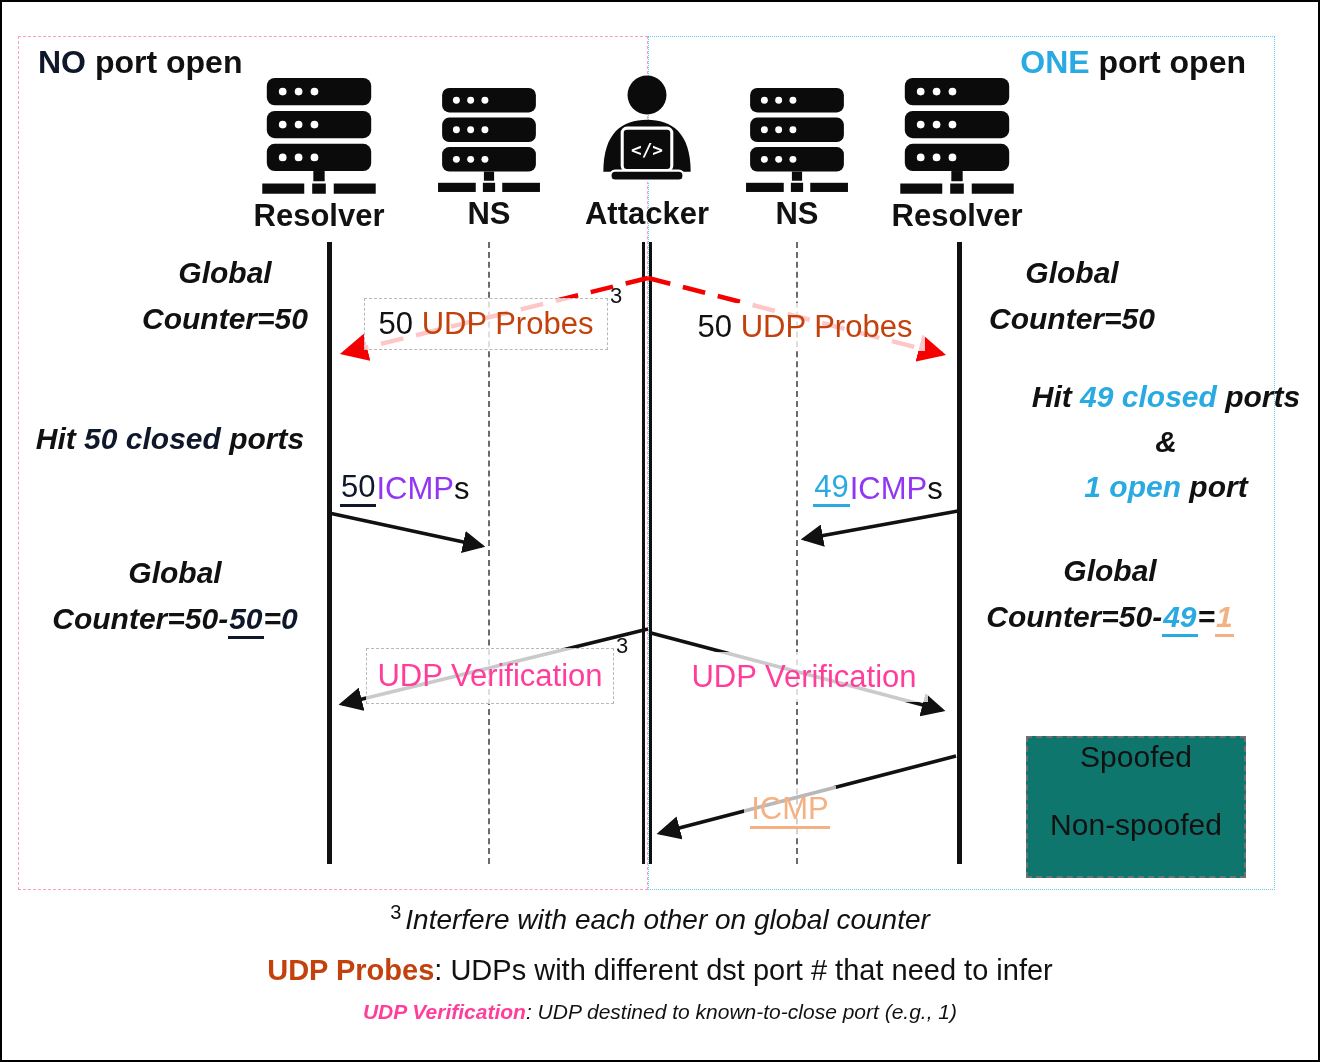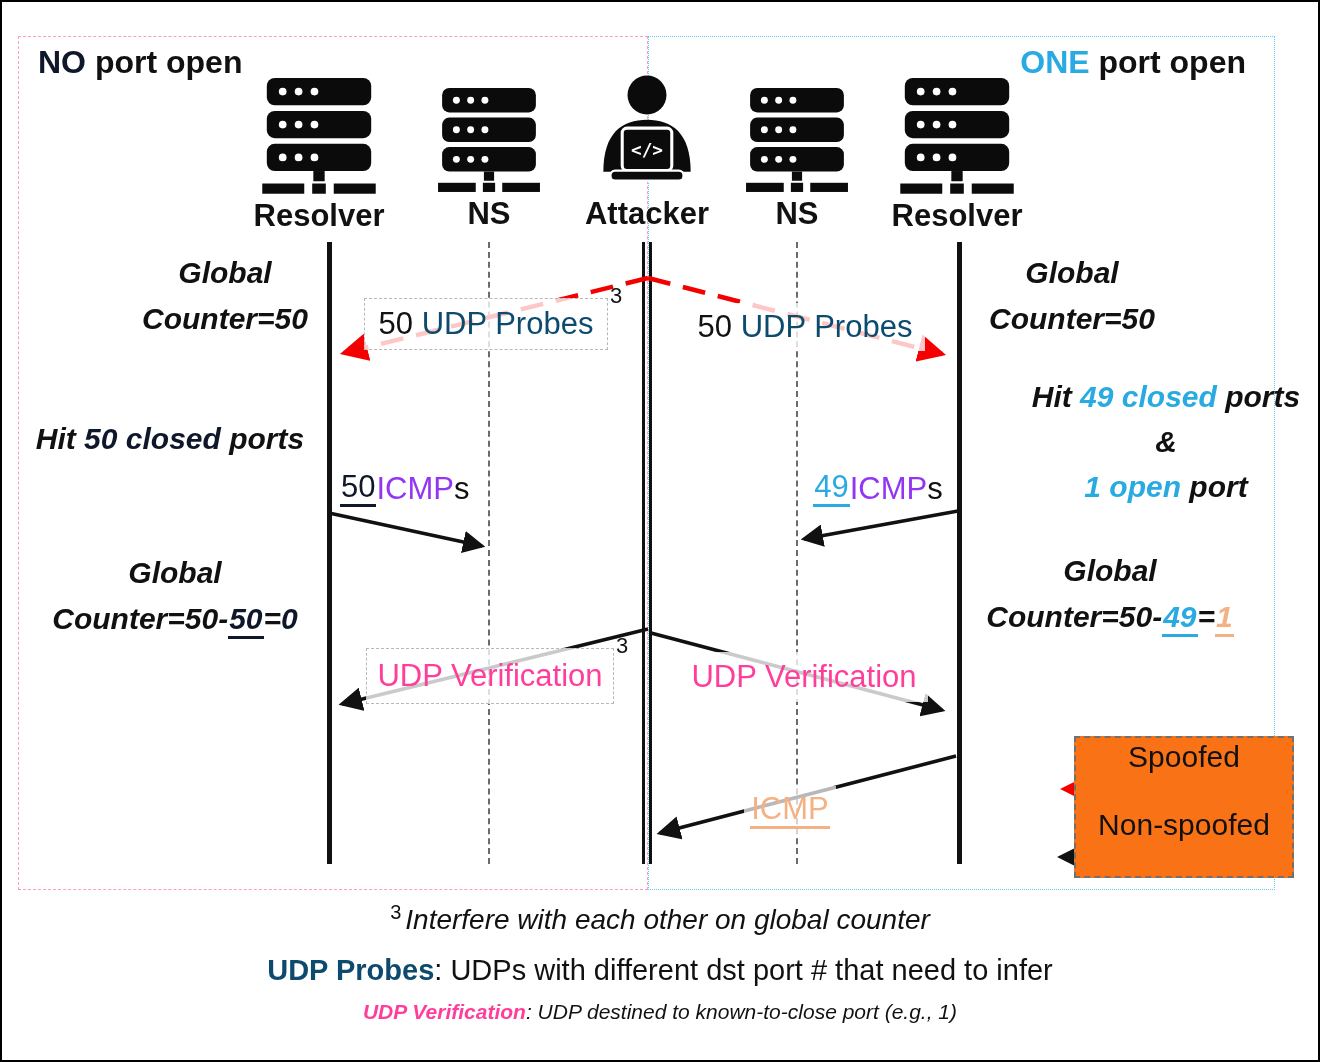--- a/index.html
+++ b/index.html
@@ -10,21 +10,21 @@
   }
   
   .panel{position:absolute;z-index:1;}
   #panel-left{left:16px;top:34px;width:628px;height:852px;border:1.6px dashed #ff9dbe;}
   #panel-right{left:646px;top:34px;width:625px;height:852px;border:1.6px dotted #63c9f0;}
 
   
   .hdr{position:absolute;z-index:5;font-size:32px;font-weight:bold;white-space:nowrap;}
   #hdr-left{left:36px;top:42px;}
   #hdr-right{top:42px;right:72px;}
-  .red{color:#0f172a;} .cyan{color:#29abe2;} .green{color:#0c4a6e;}
+  .red{color:#0f172a;} .cyan{color:#29abe2;} .green{color:#c2410c;}
   .pink{color:#ff3e9c;} .purple{color:#9236f4;} .orange{color:#f4b183;}
 
   
   .entity{position:absolute;z-index:5;width:160px;display:flex;flex-direction:column;align-items:center;}
   .entity .elabel{font-size:31px;font-weight:bold;white-space:nowrap;margin-top:2px;}
   svg{display:block;}
 
   
   .lifeline{position:absolute;top:240px;height:622px;z-index:2;}
   .ll-solid{background:#111;width:4.5px;}
@@ -54,22 +54,22 @@
   .note{position:absolute;z-index:4;text-align:center;font-size:30px;font-weight:bold;
         font-style:italic;line-height:46px;}
   #note-counter-tl{left:108px;top:248px;width:230px;}
   #note-hit-l{left:14px;top:414px;width:308px;}
   #note-counter-bl{left:24px;top:548px;width:298px;}
   #note-counter-tr{left:965px;top:248px;width:210px;}
   #note-hit-r{left:1014px;top:372px;width:300px;line-height:45px;}
   #note-counter-br{left:960px;top:546px;width:296px;}
 
   
-  #legend{position:absolute;left:1072px;top:734px;width:216px;height:138px;z-index:4;
-          border:2px dashed #707070;background:#f97316;}
+  #legend{position:absolute;left:1024px;top:734px;width:216px;height:138px;z-index:4;
+          border:2px dashed #707070;background:#0f766e;}
   .legend-txt{position:absolute;width:100%;text-align:center;font-size:30px;font-weight:400;}
   #legend-spoofed{top:2px;}
   #legend-nonspoofed{top:70px;}
 
   
   .foot{position:absolute;left:0;width:100%;text-align:center;z-index:5;}
   #foot-1{top:902px;font-size:28px;font-style:italic;}
   #foot-1 .fsup{font-size:20px;position:relative;top:-10px;font-style:normal;margin-right:4px;}
   #foot-2{top:952px;font-size:29px;}
   #foot-3{top:998px;font-size:21px;font-style:italic;}

